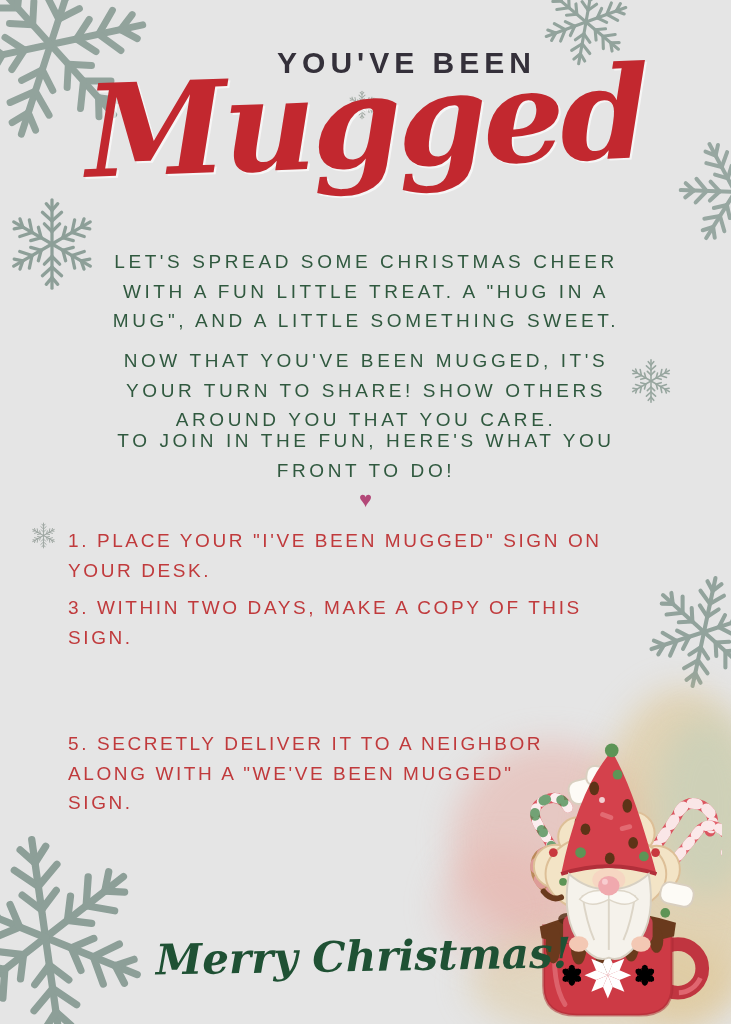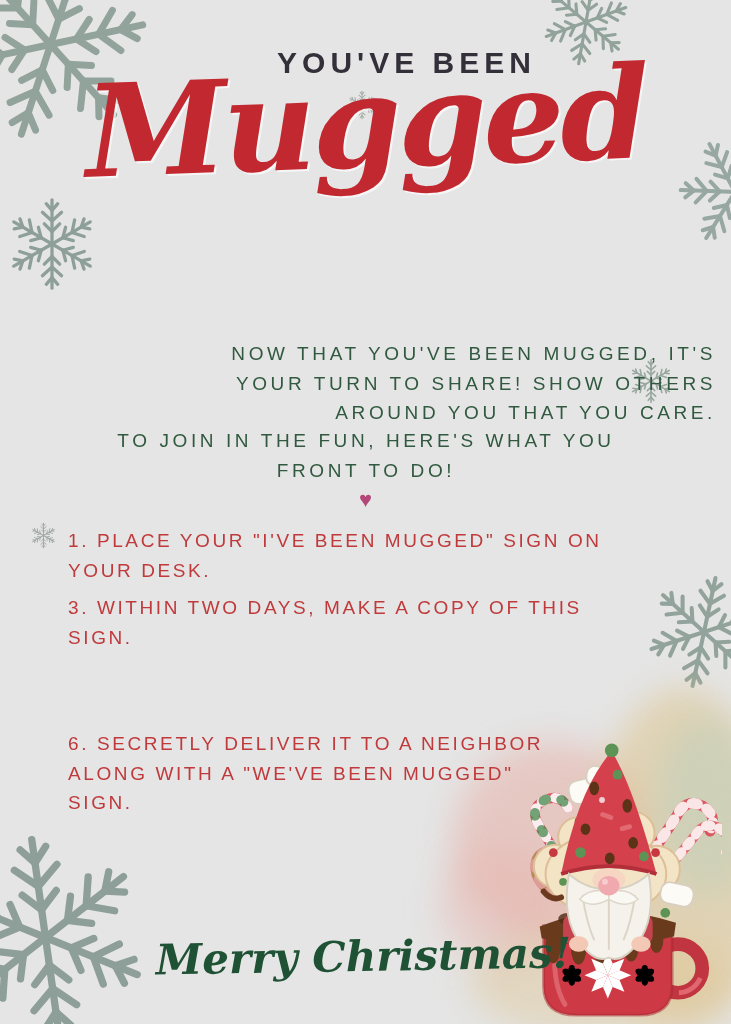--- a/index.html
+++ b/index.html
@@ -32,21 +32,21 @@
     transform:rotate(-2deg);z-index:3;
     text-shadow:2px 2px 0 rgba(255,255,255,.65);
   }
   
   .para{
     position:absolute;left:16px;width:700px;text-align:center;
     white-space:pre-line;color:#30593f;font-size:19px;line-height:29.5px;
     letter-spacing:3.6px;z-index:3;
   }
   .para-1{top:247px;}
-  .para-2{top:339px;text-align:right;}
+  .para-2{top:346px;}
   .para-3{top:426px;}
   .heart{
     position:absolute;left:0;top:487px;width:731px;text-align:center;
     color:#b34878;font-size:22px;z-index:3;
   }
   .step{
     position:absolute;left:68px;width:600px;text-align:left;
     white-space:pre-line;color:#c03a3c;font-size:19px;line-height:29.5px;
     letter-spacing:2.6px;z-index:3;
   }
@@ -120,33 +120,36 @@
   <svg class="flake" style="left:30px;top:522px;width:27px;height:27px;color:#9aa39e;opacity:.95" viewBox="-50 -50 100 100">
       <use href="#flake-sym"></use>
     </svg>
   <svg class="flake" style="left:-62px;top:830px;width:215px;height:215px;color:#7e938b;opacity:.85;transform:rotate(-8deg)" viewBox="-50 -50 100 100">
       <use href="#flake-sym"></use>
     </svg>
 
   <div class="kicker">YOU'VE BEEN</div>
   <div class="big-title">Mugged</div>
 
+  <div class="para para-1">LET'S SPREAD SOME CHRISTMAS CHEER
+WITH A FUN LITTLE TREAT. A "HUG IN A
+MUG", AND A LITTLE SOMETHING SWEET.</div>
   <div class="para para-2">NOW THAT YOU'VE BEEN MUGGED, IT'S
 YOUR TURN TO SHARE! SHOW OTHERS
 AROUND YOU THAT YOU CARE.</div>
   <div class="para para-3">TO JOIN IN THE FUN, HERE'S WHAT YOU
 FRONT TO DO!</div>
 
   <div class="heart">♥</div>
 
   <div class="step step-1">1. PLACE YOUR "I'VE BEEN MUGGED" SIGN ON
 YOUR DESK.</div>
   <div class="step step-2">3. WITHIN TWO DAYS, MAKE A COPY OF THIS
 SIGN.</div>
-  <div class="step step-4">6. SECRETLY DELIVER IT TO A NEIGHBOR
+  <div class="step step-4">5. SECRETLY DELIVER IT TO A NEIGHBOR
 ALONG WITH A "WE'VE BEEN MUGGED"
 SIGN.</div>
 
   <div class="closing">Merry Christmas!</div>
 
   <svg class="gnome" viewBox="0 0 240 300">
 
     <g stroke-linecap="round" fill="none">
       <path d="M157 150 L197 90 q8 -18 26 -10 q16 9 8 26" stroke="#db5660" stroke-width="11"></path>
       <path d="M157 150 L197 90 q8 -18 26 -10 q16 9 8 26" stroke="#ffffff" stroke-width="11" stroke-dasharray="6 10" stroke-dashoffset="3" opacity=".85"></path>

